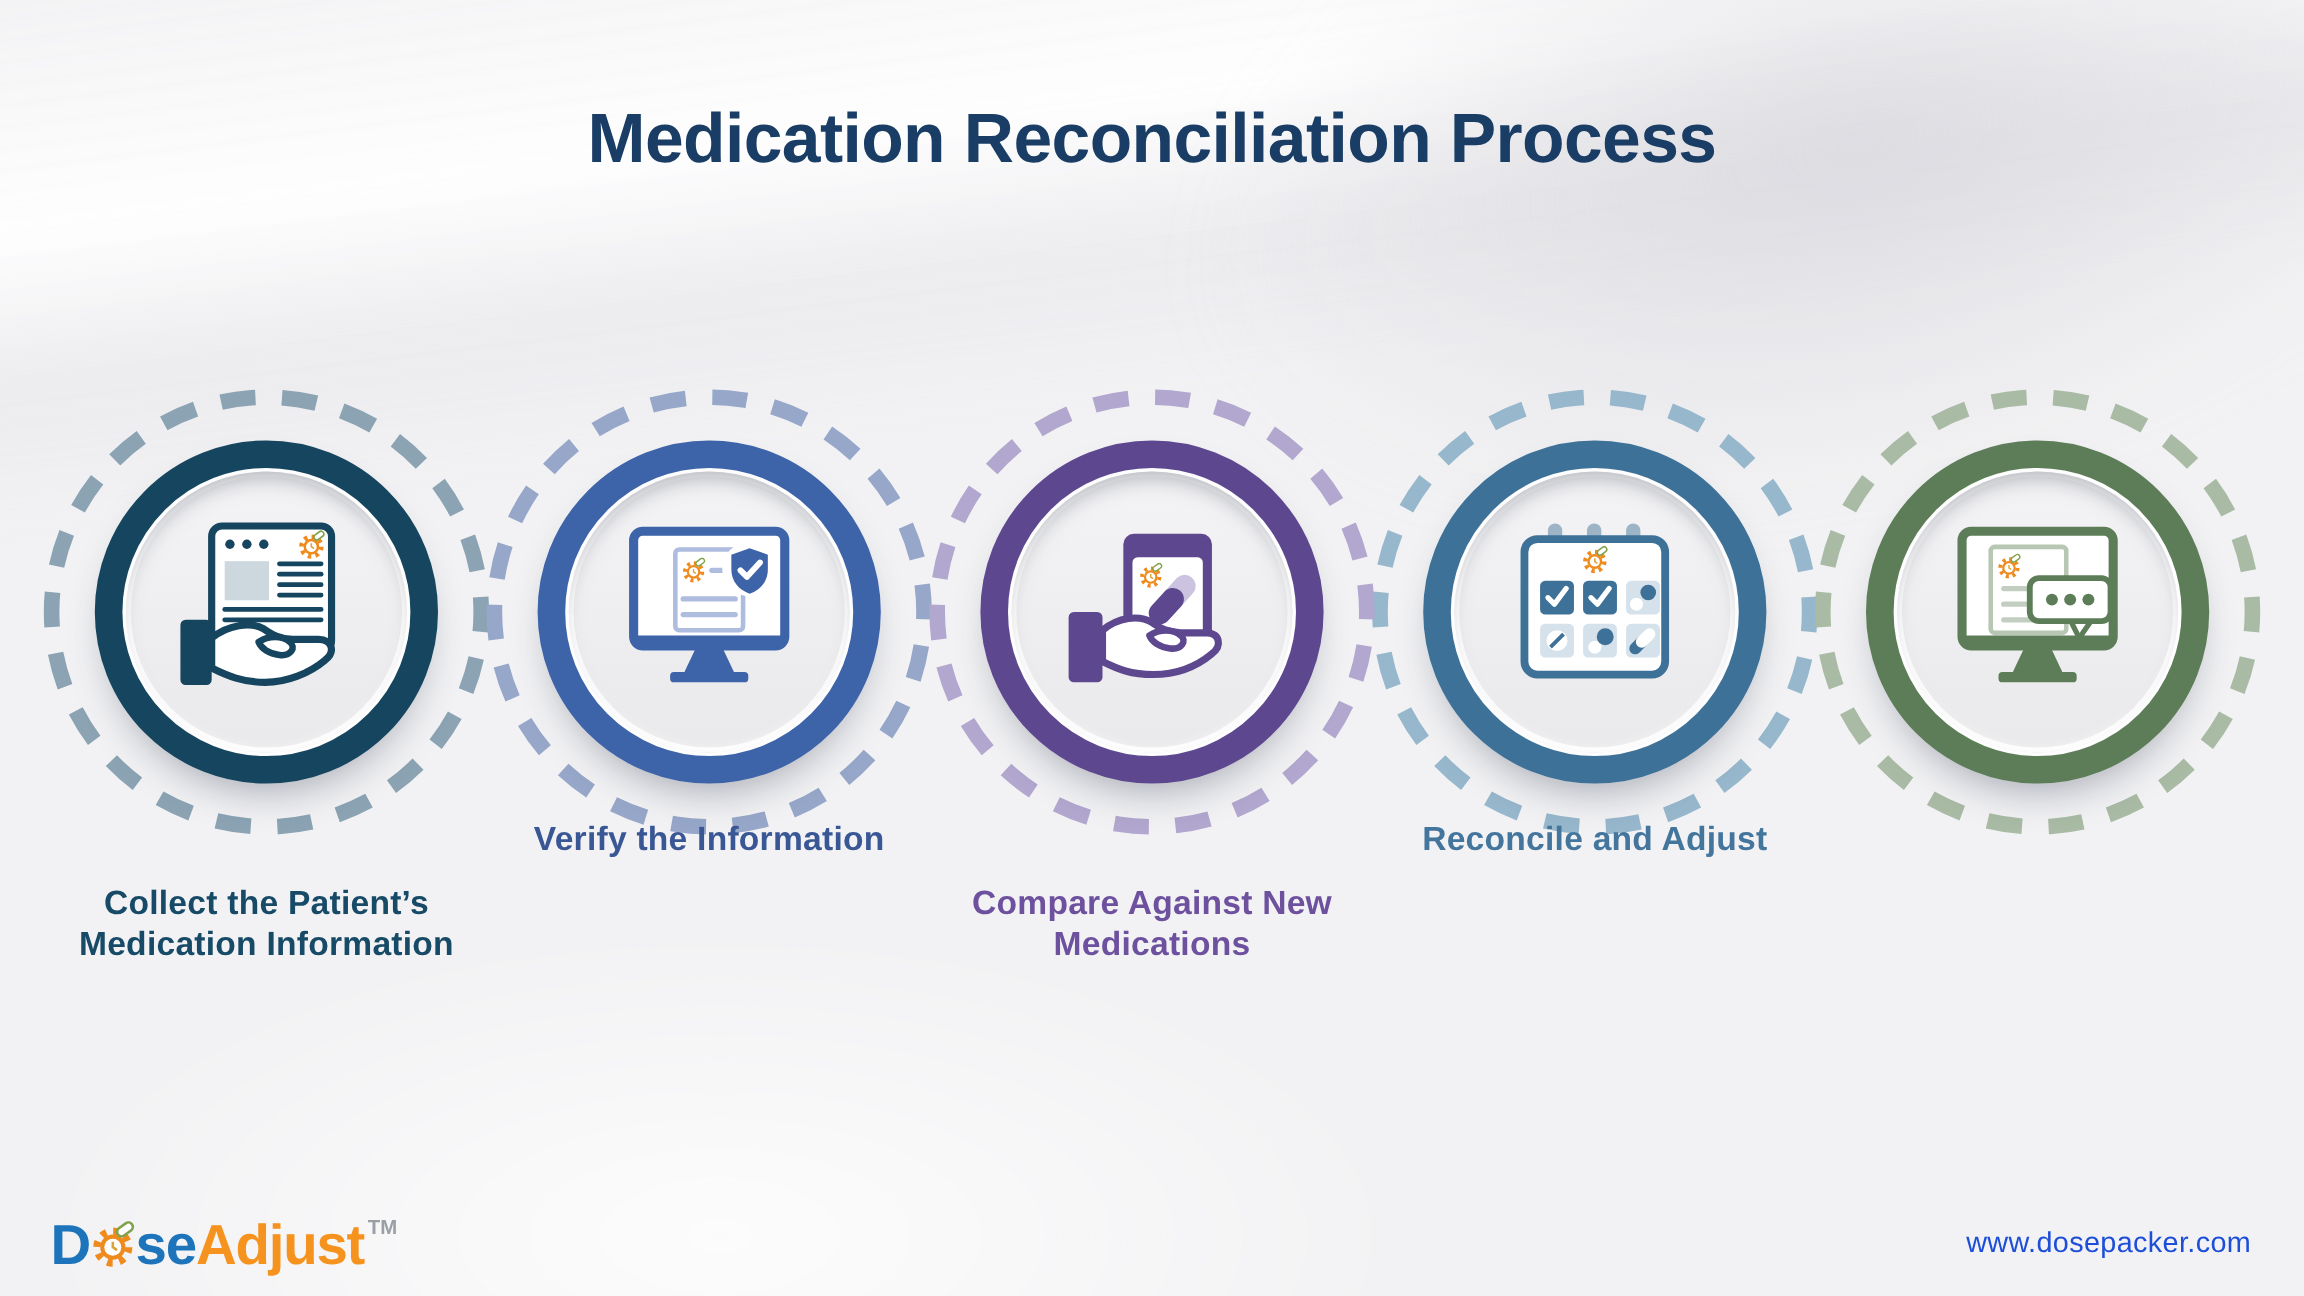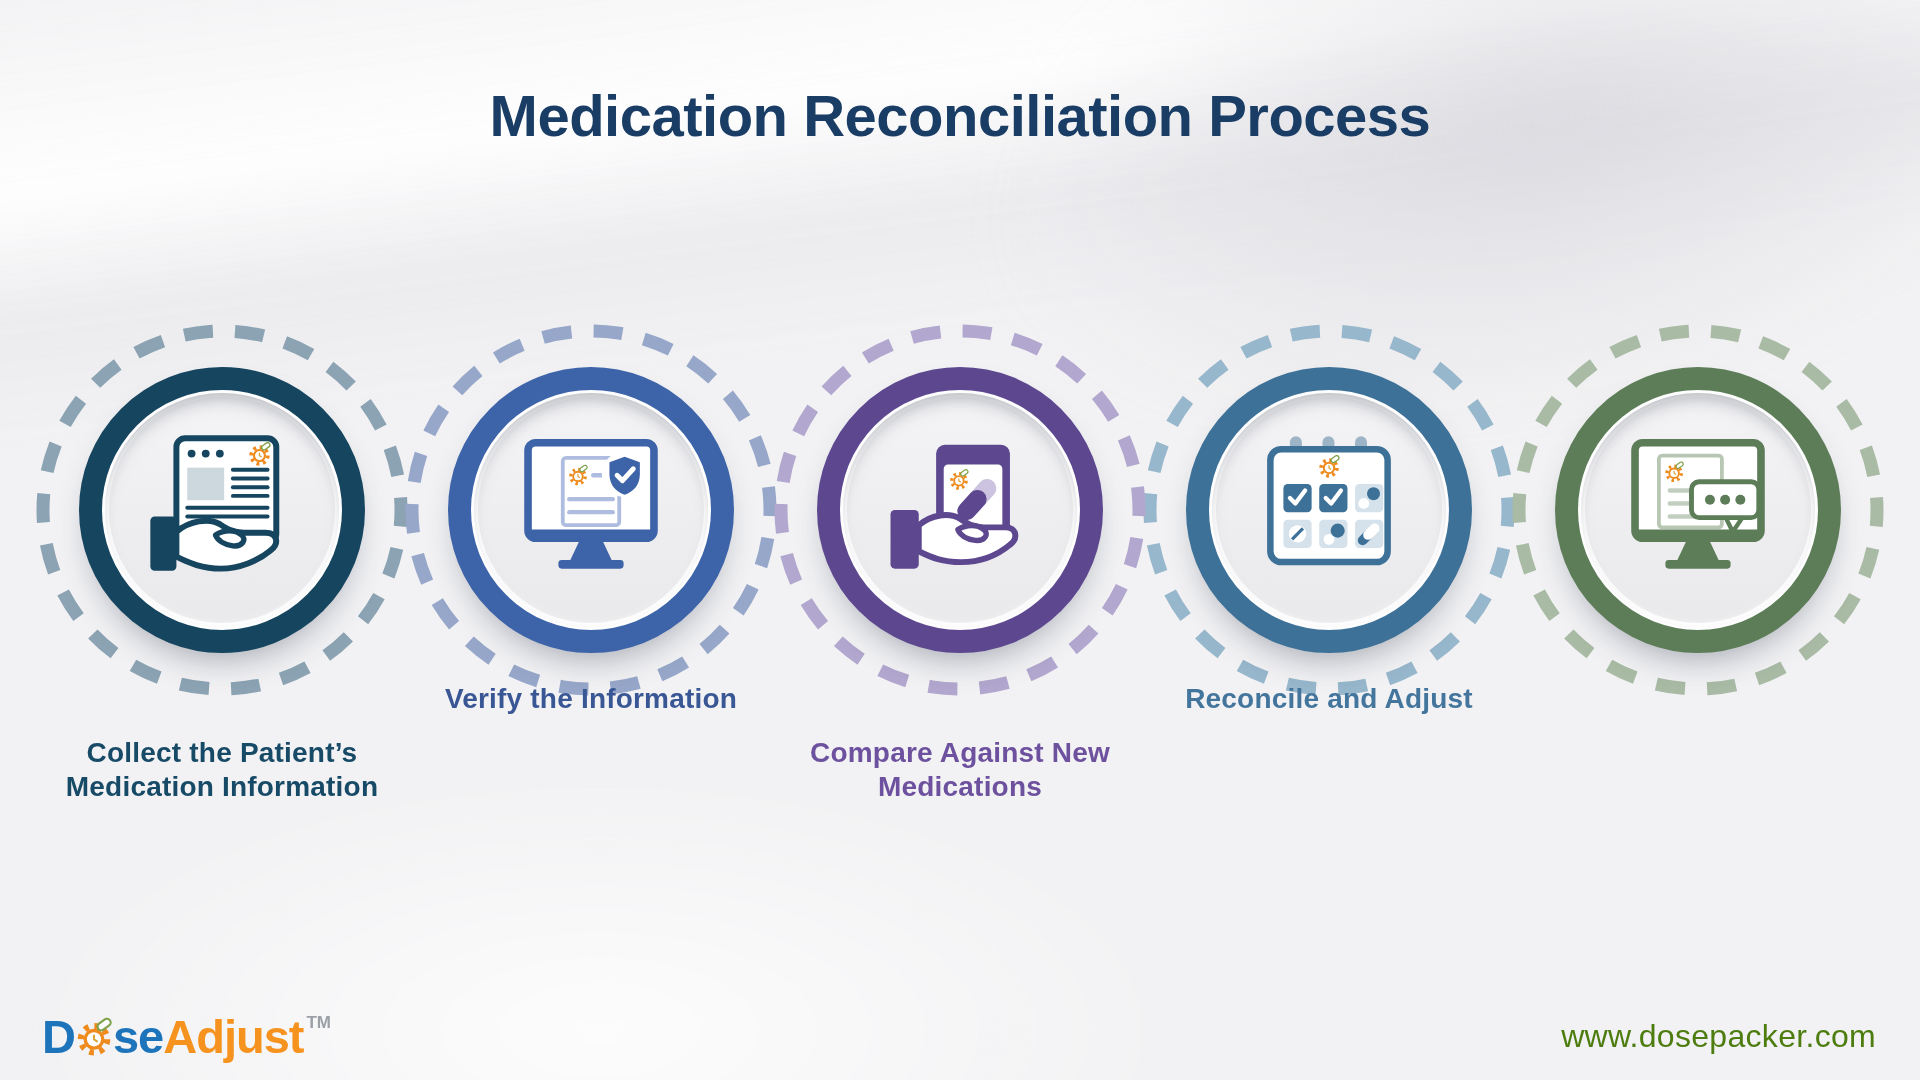--- a/index.html
+++ b/index.html
@@ -68,21 +68,21 @@
 
   .footer {
     position:absolute; left:42px; right:44px; bottom:16px; height:56px;
     display:flex; justify-content:space-between; align-items:center;
   }
   .brand { display:flex; align-items:center; font-weight:bold; font-size:47px; letter-spacing:-1px; }
   .brand .blue   { color:#1d74ba; }
   .brand .orange { color:#f6921e; }
   .brand svg.gear-o { width:40px; height:40px; margin:2px -1px 0 -1px; }
   .brand .tm { font-size:17px; color:#9aa0a6; font-weight:bold; letter-spacing:0; align-self:flex-start; margin:4px 0 0 3px; }
-  .website { font-size:32px; font-weight:500; color:#4d7c0f; letter-spacing:.3px; }
+  .website { font-size:24px; font-weight:500; color:#1d4ed8; letter-spacing:.3px; }
 
   .defs-hidden { position:absolute; width:0; height:0; overflow:hidden; }
 </style>
 </head>
 <body style="--bg: #f2f2f4; --title-color: #1a3d66;">
 
 <svg class="defs-hidden" aria-hidden="true">
   <defs>
     <symbol id="gear" viewBox="0 0 26 26">
       <circle cx="13" cy="14.5" r="8.6" fill="none" stroke="#ef8a1c" stroke-width="4" stroke-dasharray="3 3.75"></circle>

